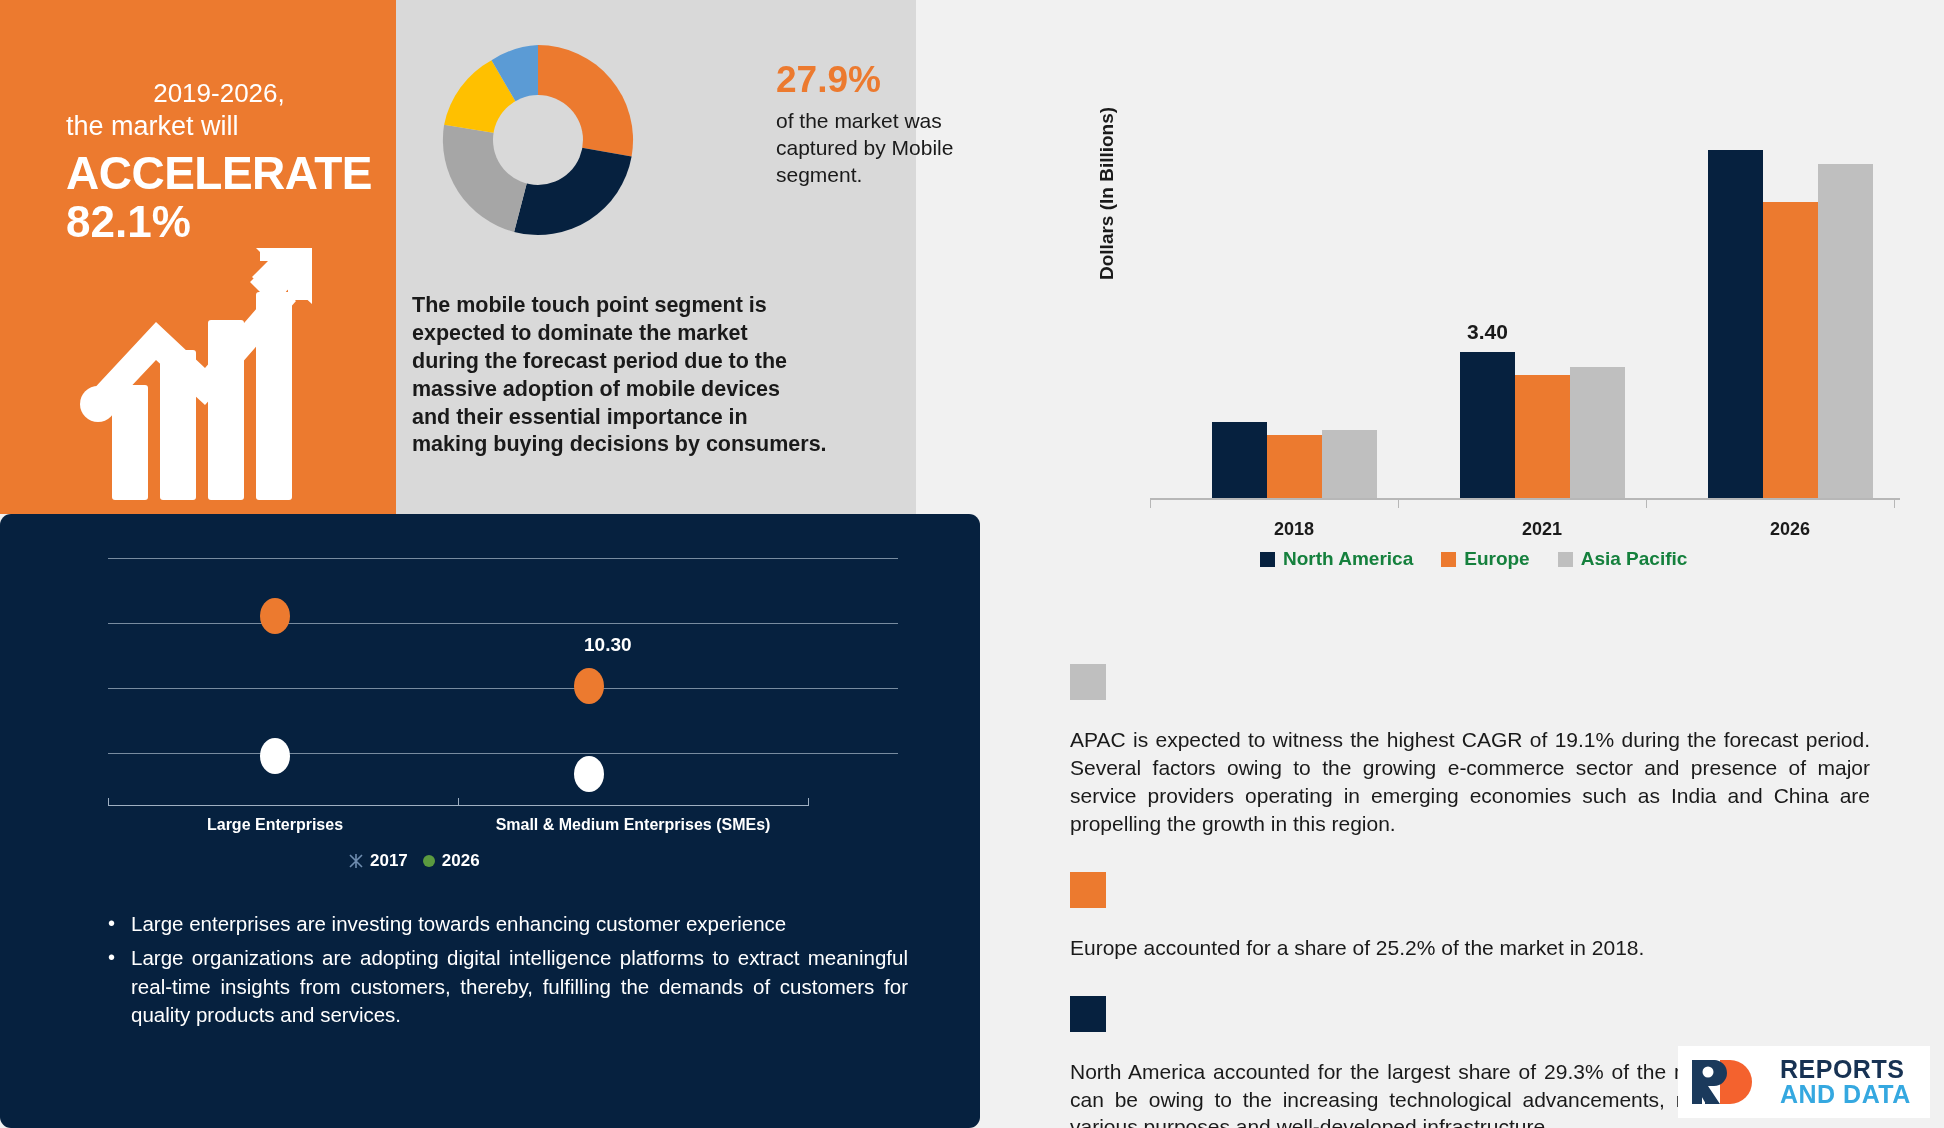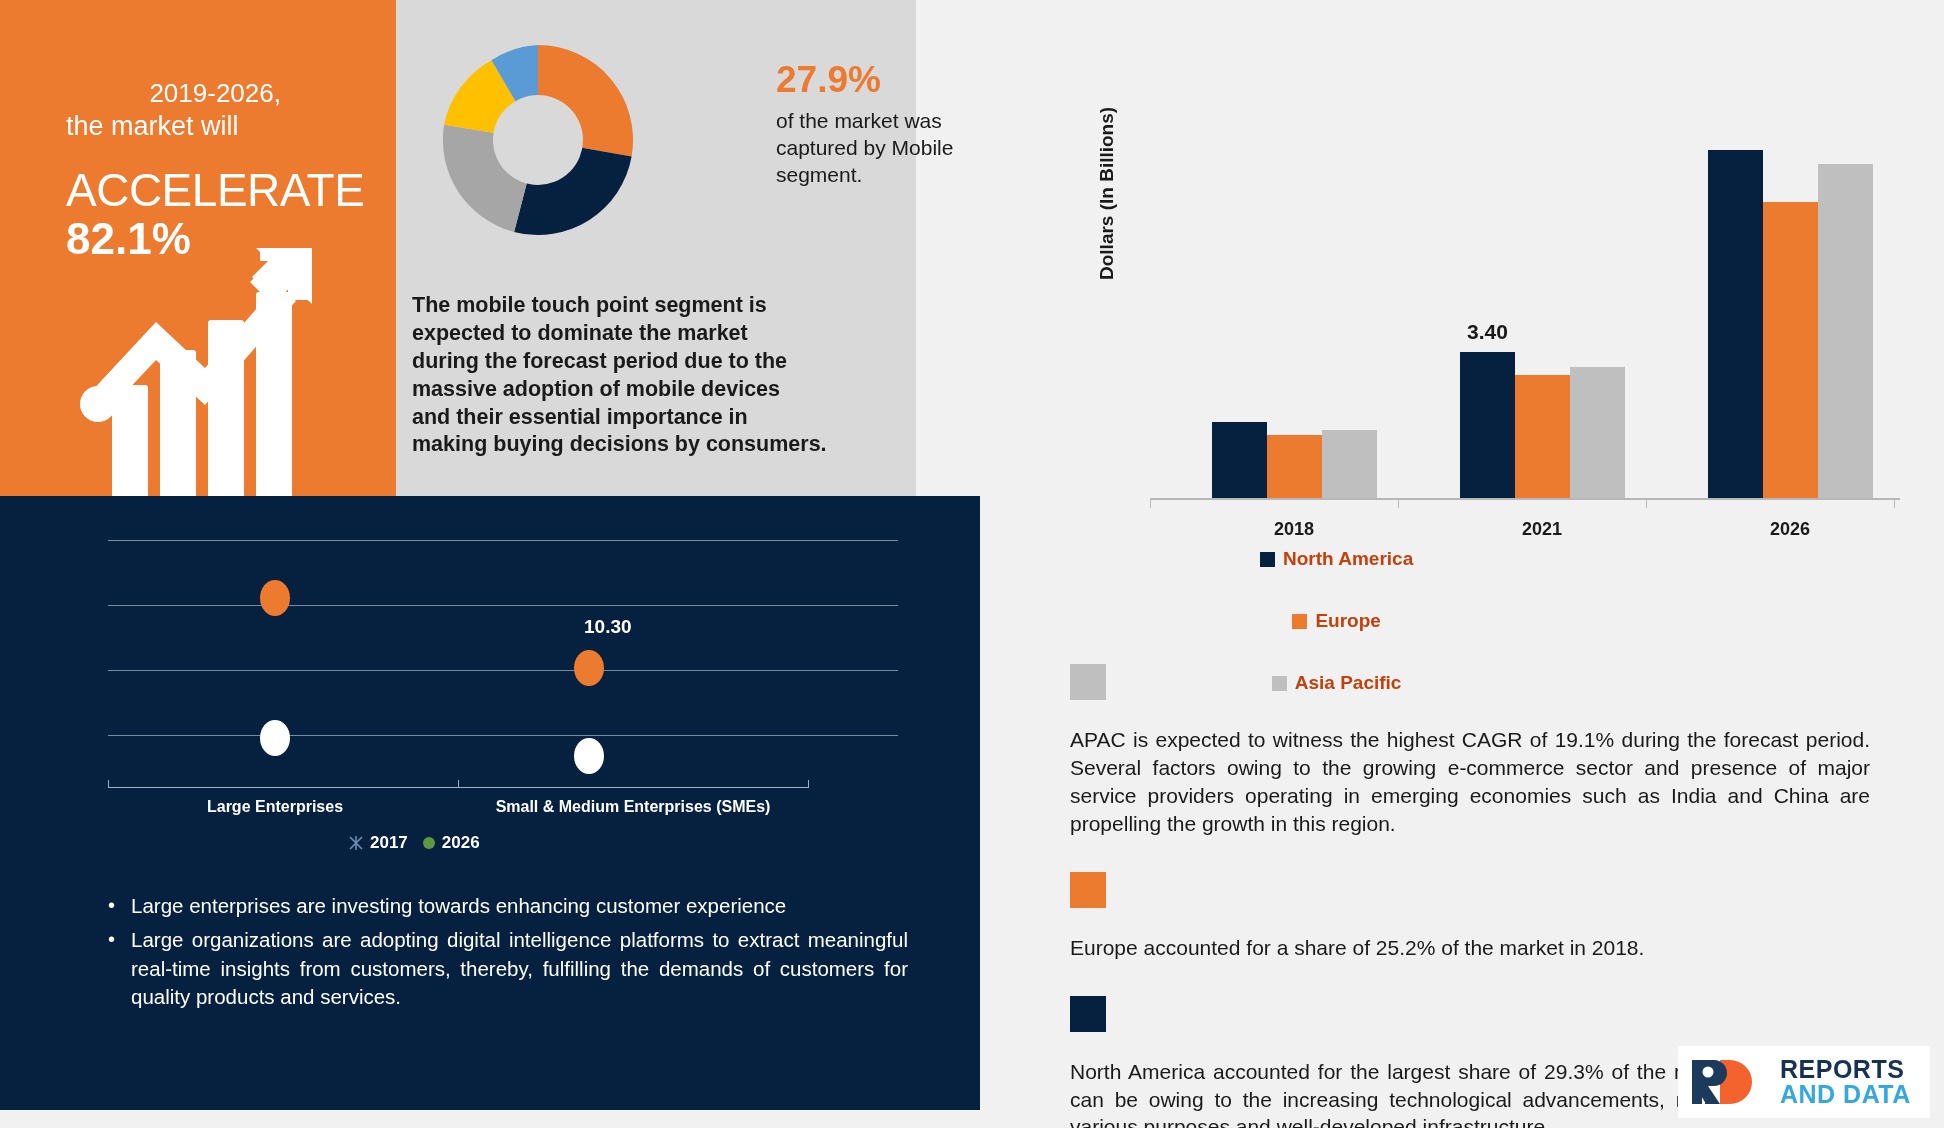--- a/index.html
+++ b/index.html
@@ -14,21 +14,21 @@
 
   
   .panel-orange{
     position:absolute;left:0;top:0;width:396px;height:514px;
     background:#ec7a2f;
     overflow:hidden;
   }
   .cagr-text{position:absolute;left:66px;top:78px;color:#ffffff;line-height:1.18;}
   .cagr-l1{font-size:26px;font-weight:400;text-align:center;}
   .cagr-l2{font-size:27px;font-weight:400;margin-top:2px;}
-  .cagr-big{font-size:46px;font-weight:400;letter-spacing:-0.5px;margin-top:23px;line-height:1.05;}
+  .cagr-big{font-size:46px;font-weight:700;letter-spacing:-0.5px;margin-top:6px;line-height:1.05;}
   .cagr-l3{font-size:26px;font-weight:400;margin-top:6px;}
   .cagr-pct{font-size:44px;font-weight:700;margin-top:2px;line-height:1.05;}
 
   .growth-icon{position:absolute;left:60px;top:200px;width:280px;height:300px;}
 
   .panel-grey{
     position:absolute;left:396px;top:0;width:520px;height:514px;
     background:#d9d9d9;
   }
   .donut-wrap{position:absolute;left:42px;top:40px;width:200px;height:200px;}
@@ -36,22 +36,23 @@
   .pct-num{font-size:37px;font-weight:700;color:#ec7a2f;line-height:1.1;}
   .pct-desc{font-size:21px;line-height:1.30;margin-top:6px;color:#1a1a1a;}
   .grey-para{
     position:absolute;left:16px;top:292px;width:560px;
     font-size:21.5px;font-weight:700;line-height:1.25;color:#1a1a1a;
   }
   .grey-para div{margin-bottom:1px;}
 
   
   .panel-navy{
-    position:absolute;left:0;top:496px;width:980px;height:614px;
+    position:absolute;left:0;top:514px;width:980px;height:614px;
     background:#06213f;
+    border-radius:11px;
   }
   .dot-chart{position:absolute;left:108px;top:44px;width:790px;height:340px;}
   .gridline{position:absolute;left:0;height:1px;background:#9fb0c2;opacity:.75;}
   .axisline{position:absolute;height:1px;background:#9fb0c2;}
   .tick{position:absolute;width:1px;background:#9fb0c2;}
   .dot{position:absolute;border-radius:50%;}
   .dot-label{position:absolute;color:#ffffff;font-size:19px;font-weight:700;}
   .cat-label{position:absolute;color:#ffffff;font-size:16px;font-weight:700;text-align:center;}
   .dot-legend{position:absolute;left:0;top:0;display:flex;align-items:center;gap:14px;
               color:#ffffff;font-size:17px;font-weight:700;}
@@ -70,22 +71,22 @@
   .yaxis-title{
     position:absolute;left:-14px;top:150px;
     transform:rotate(-90deg);transform-origin:left top;
     font-size:19px;font-weight:700;color:#1a1a1a;white-space:nowrap;
   }
   .bar{position:absolute;bottom:0;}
   .baseline{position:absolute;left:0;right:0;height:2px;background:#b7b7b7;}
   .btick{position:absolute;width:1px;height:8px;background:#b7b7b7;}
   .xcat{position:absolute;font-size:18px;font-weight:700;color:#1a1a1a;text-align:center;}
   .barlabel{position:absolute;font-size:21px;font-weight:700;color:#1a1a1a;text-align:center;}
-  .bar-legend{position:absolute;display:flex;align-items:center;gap:40px;
-              font-size:19px;font-weight:700;color:#c2410c;flex-direction:column;}
+  .bar-legend{position:absolute;display:flex;align-items:center;gap:28px;
+              font-size:19px;font-weight:700;color:#15803d;}
   .bar-legend .item{display:flex;align-items:center;gap:8px;}
   .swatch{width:15px;height:15px;display:inline-block;}
 
   .notes{position:absolute;left:90px;top:660px;width:800px;}
   .note{display:flex;gap:26px;margin-bottom:30px;flex-direction:column;}
   .note-sq{flex:0 0 auto;width:36px;height:36px;margin-top:4px;}
   .note-tx{flex:1 1 auto;font-size:21px;line-height:1.33;color:#1a1a1a;text-align:justify;}
 
   .logo{
     position:absolute;left:1678px;top:1046px;width:252px;height:72px;

